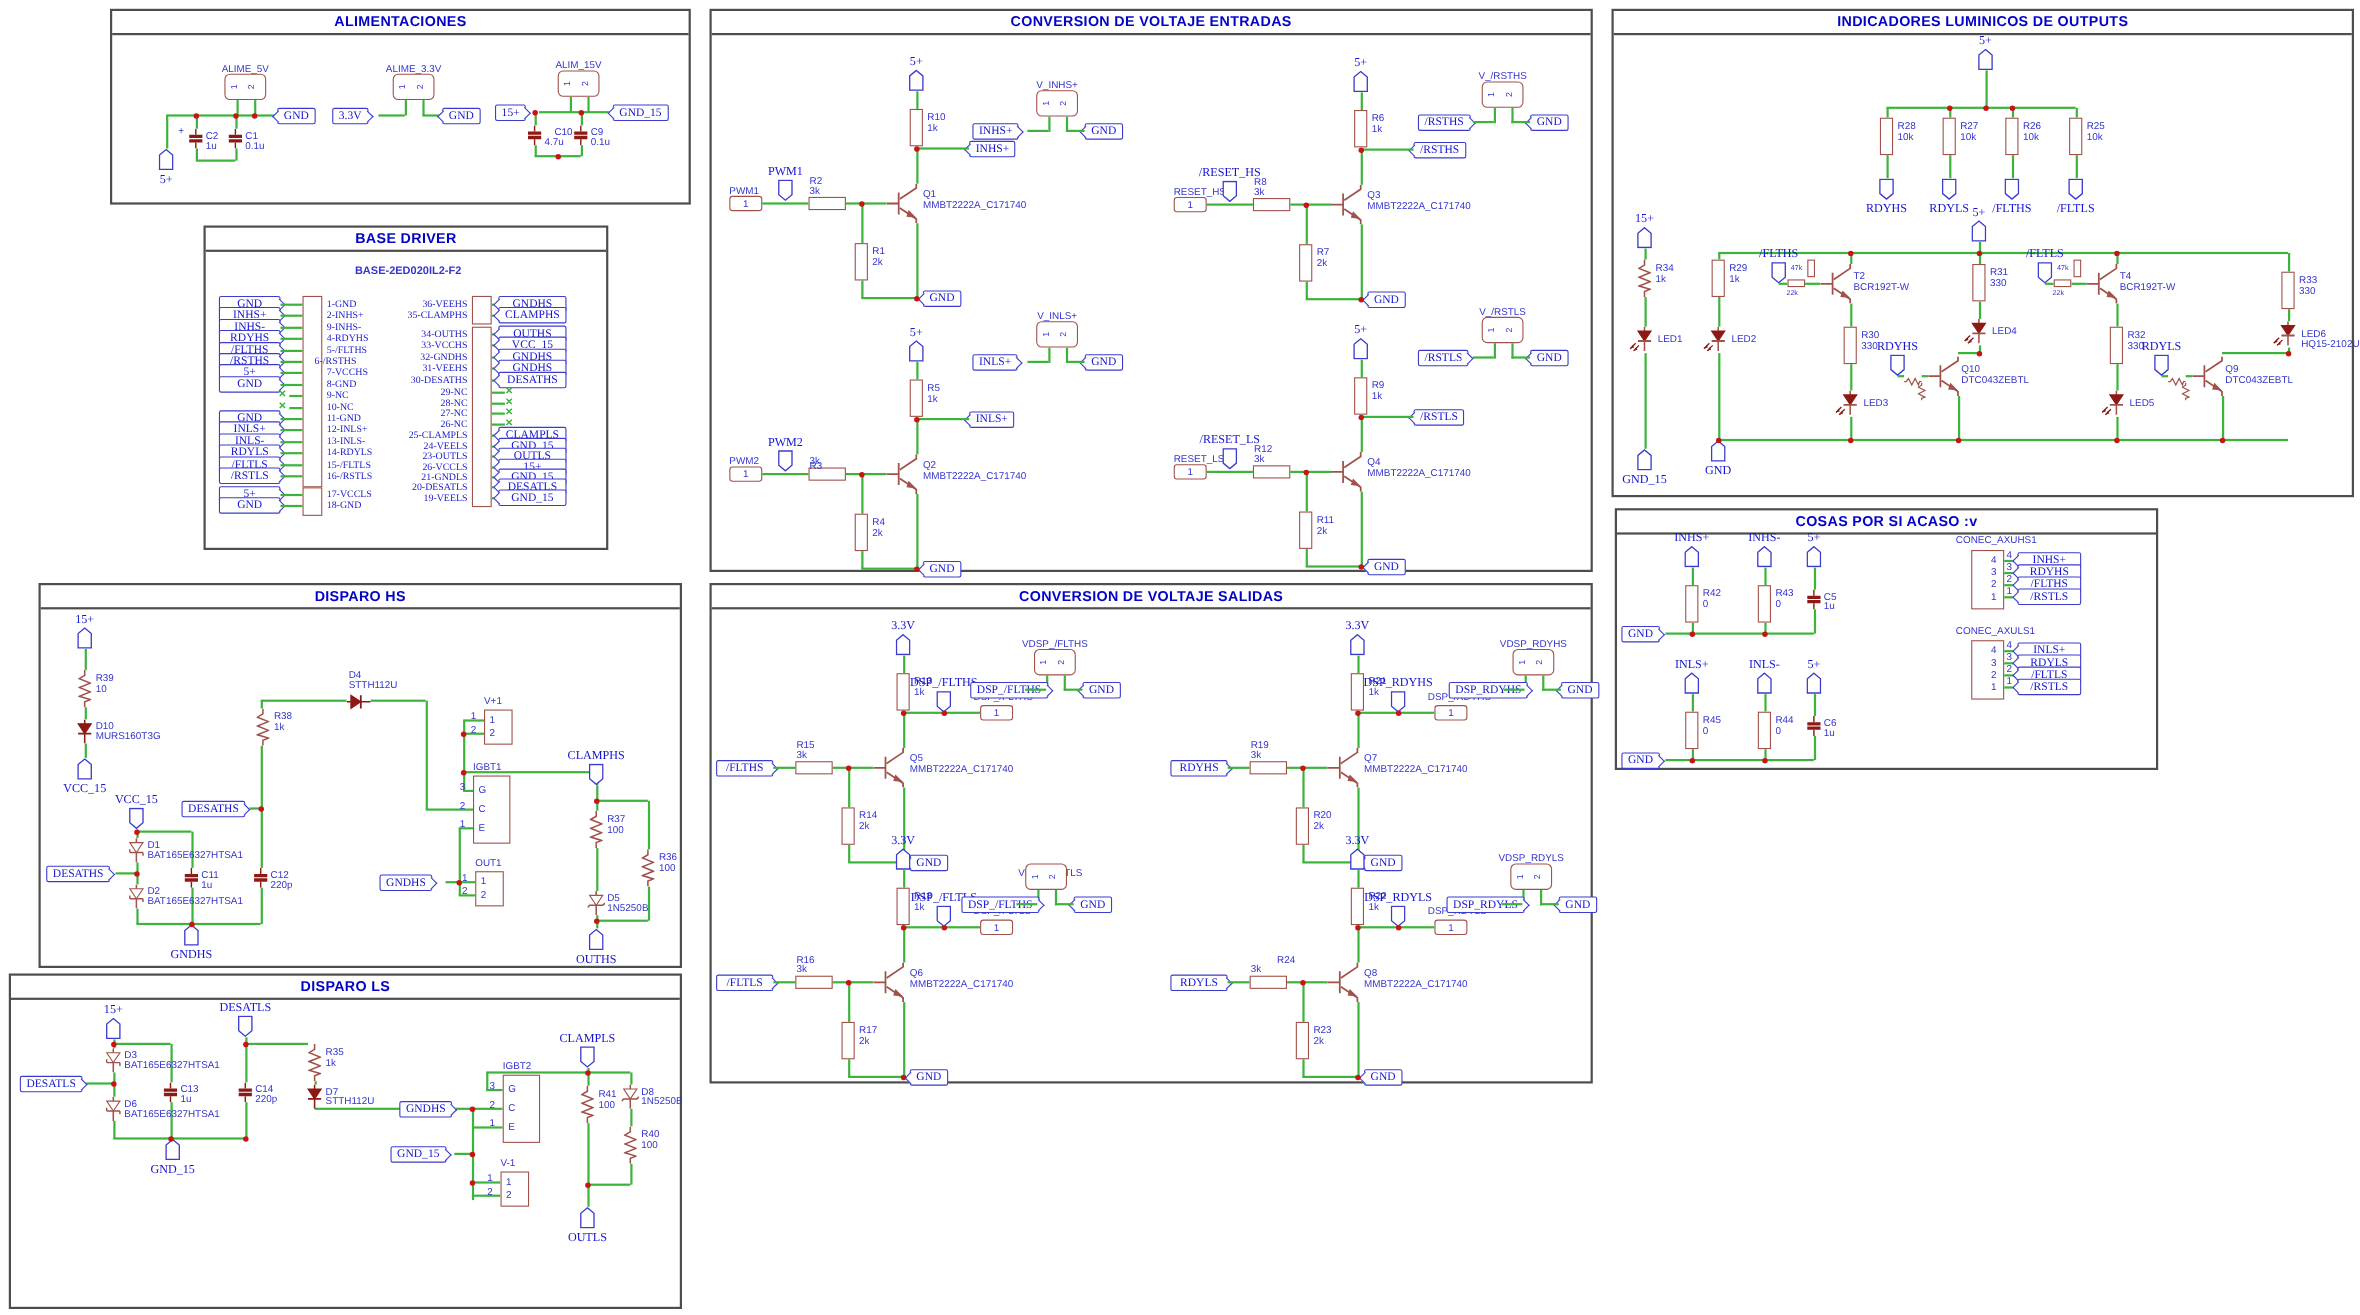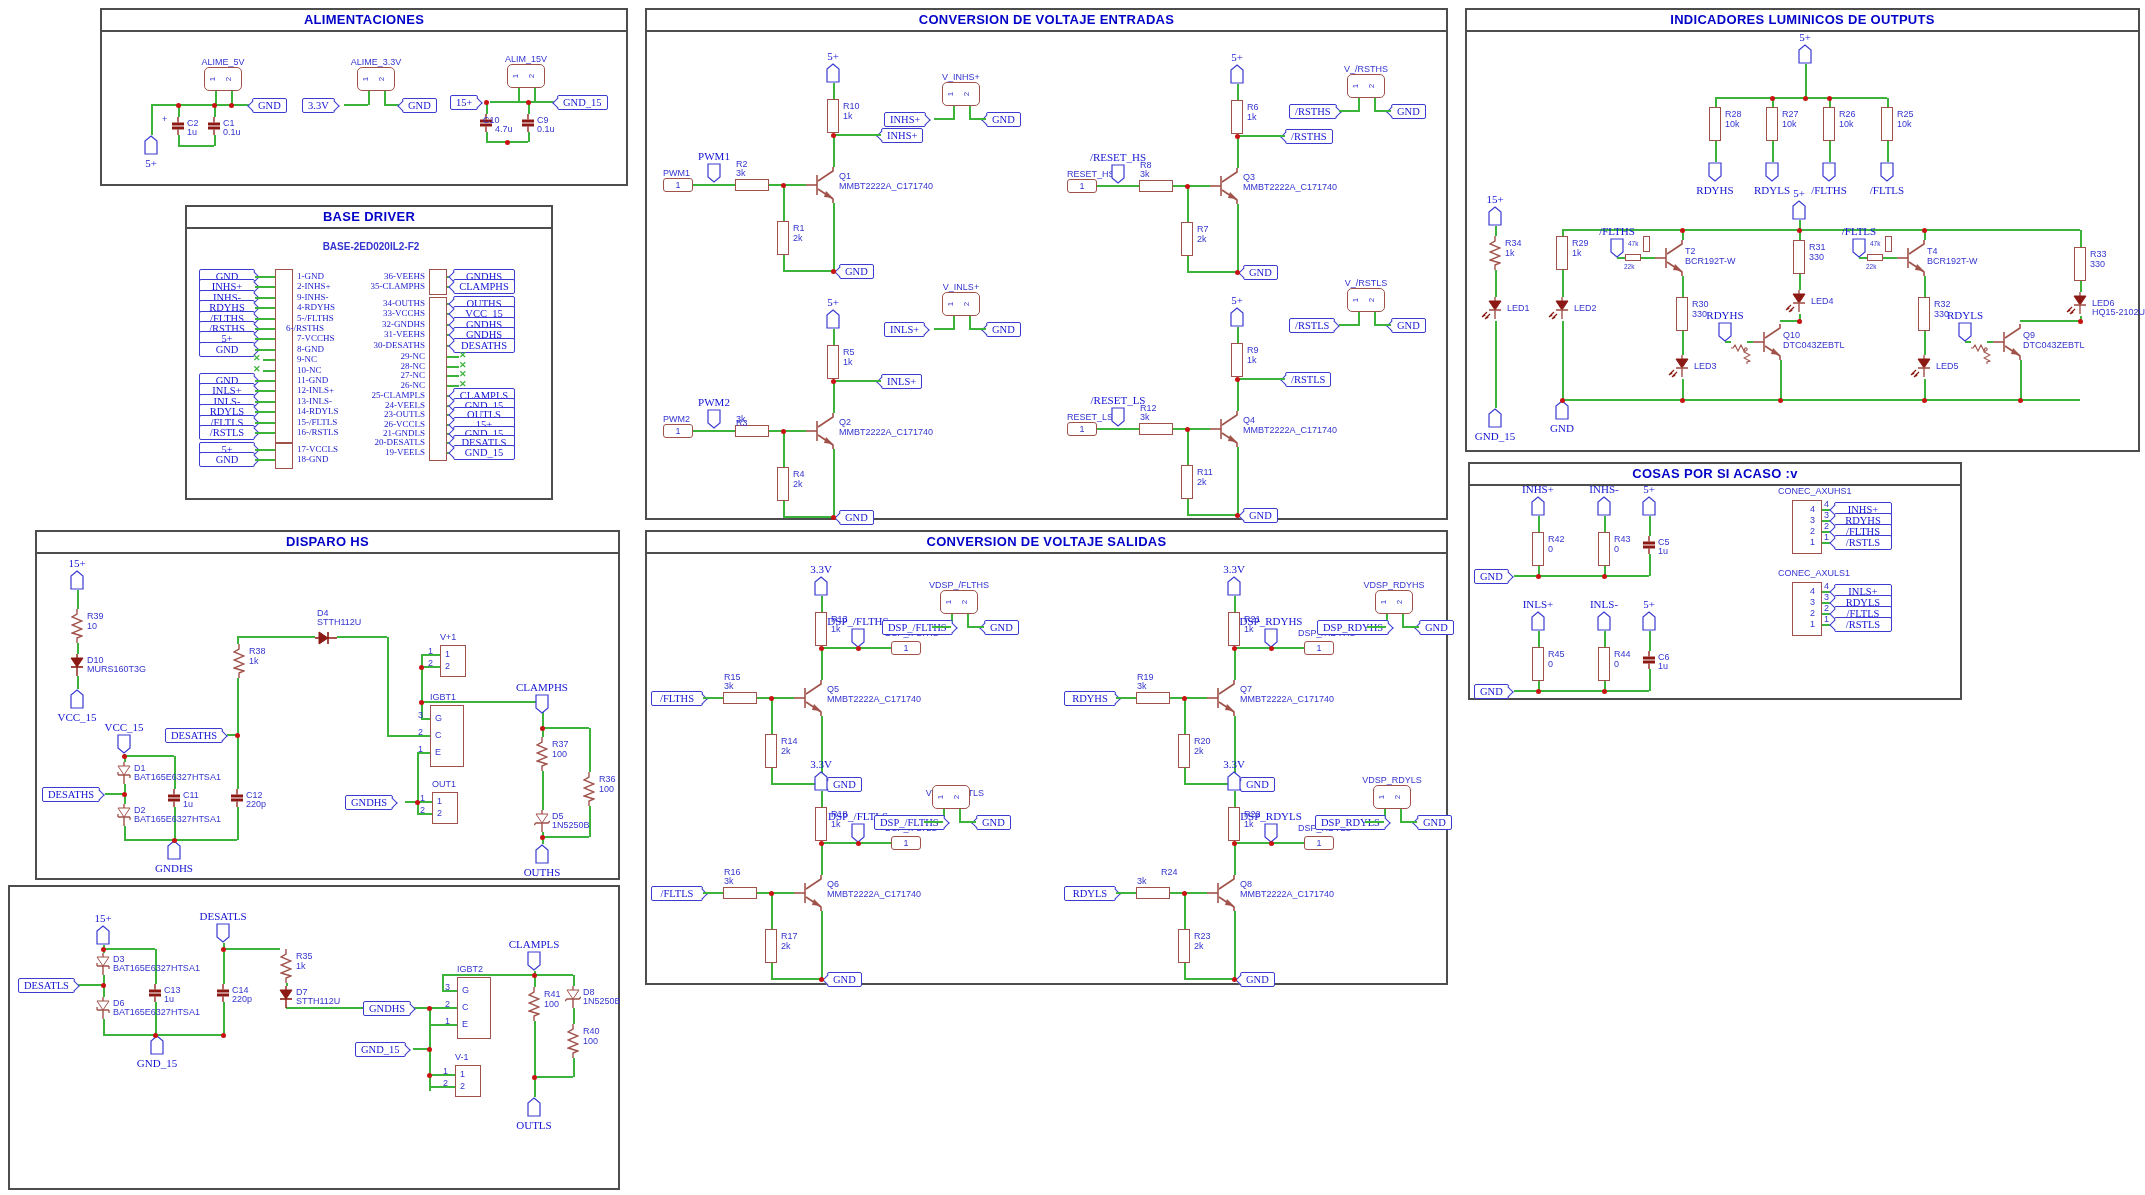--- a/index.html
+++ b/index.html
@@ -92,21 +92,21 @@
       <div class="jbox" style="left: 405px; top: 54px; width: 38px; height: 24px;"></div>
       <div class="t jnum t" style="left: 412px; top: 62px;">1</div>
       <div class="t jnum t" style="left: 428px; top: 62px;">2</div>
       <div class="wire" style="left: 416px; top: 78px; width: 1.6px; height: 14px;"></div>
       <div class="wire" style="left: 432px; top: 78px; width: 1.6px; height: 14px;"></div>
       <div class="svgw" style="left: 377px; top: 104px; width: 14px; height: 18px;"><svg width="14" height="18" viewBox="0 0 14 18">
           <path d="M7 0 V5.5 M7 12.5 V18" stroke="#8c1913" stroke-width="1.3"></path>
           <path d="M1 7 H13" stroke="#8c1913" stroke-width="3"></path>
           <path d="M1 11 H13" stroke="#8c1913" stroke-width="3"></path>
         </svg></div>
-      <div class="t t-ref" style="left: 381px; top: 105px; text-align: center;">C10</div>
+      <div class="t t-ref" style="left: 402px; top: 105px; text-align: center;">C10</div>
       <div class="t t-ref" style="left: 393px; top: 114px;">4.7u</div>
       <div class="svgw" style="left: 419px; top: 104px; width: 14px; height: 18px;"><svg width="14" height="18" viewBox="0 0 14 18">
           <path d="M7 0 V5.5 M7 12.5 V18" stroke="#8c1913" stroke-width="1.3"></path>
           <path d="M1 7 H13" stroke="#8c1913" stroke-width="3"></path>
           <path d="M1 11 H13" stroke="#8c1913" stroke-width="3"></path>
         </svg></div>
       <div class="t t-ref" style="left: 435px; top: 105px;">C9</div>
       <div class="t t-ref" style="left: 435px; top: 114px;">0.1u</div>
       <div class="flag left" style="left: 455px; top: 85px;">GND_15</div>
       <div class="dot" style="left: 73.5px; top: 92.5px;"></div>
@@ -1207,20 +1207,21 @@
       <div class="dot" style="left: 84.5px; top: 259.5px;"></div>
       <div class="dot" style="left: 134.5px; top: 305.5px;"></div>
       <div class="dot" style="left: 197.5px; top: 200.5px;"></div>
       <div class="dot" style="left: 381.5px; top: 132.5px;"></div>
       <div class="dot" style="left: 381.5px; top: 167.5px;"></div>
       <div class="dot" style="left: 502.5px; top: 193.5px;"></div>
       <div class="dot" style="left: 502.5px; top: 302.5px;"></div>
       <div class="dot" style="left: 377.5px; top: 267.5px;"></div>
     </div>
     <div class="sec" style="left: 8px; top: 885px; width: 612px; height: 305px;">
+      <div class="sec-title">DISPARO LS</div>
       <div class="wire" style="left: 93px; top: 58px; width: 1.6px; height: 8px;"></div>
       <div class="wire" style="left: 93px; top: 88px; width: 1.6px; height: 10px;"></div>
       <div class="wire" style="left: 68px; top: 97.2px; width: 25px; height: 1.6px;"></div>
       <div class="wire" style="left: 93px; top: 98px; width: 1.6px; height: 12px;"></div>
       <div class="wire" style="left: 93px; top: 132px; width: 1.6px; height: 16px;"></div>
       <div class="wire" style="left: 93px; top: 147.2px; width: 120px; height: 1.6px;"></div>
       <div class="wire" style="left: 93px; top: 61.2px; width: 52px; height: 1.6px;"></div>
       <div class="wire" style="left: 145px; top: 62px; width: 1.6px; height: 35px;"></div>
       <div class="wire" style="left: 145px; top: 115px; width: 1.6px; height: 33px;"></div>
       <div class="wire" style="left: 213px; top: 56px; width: 1.6px; height: 41px;"></div>

